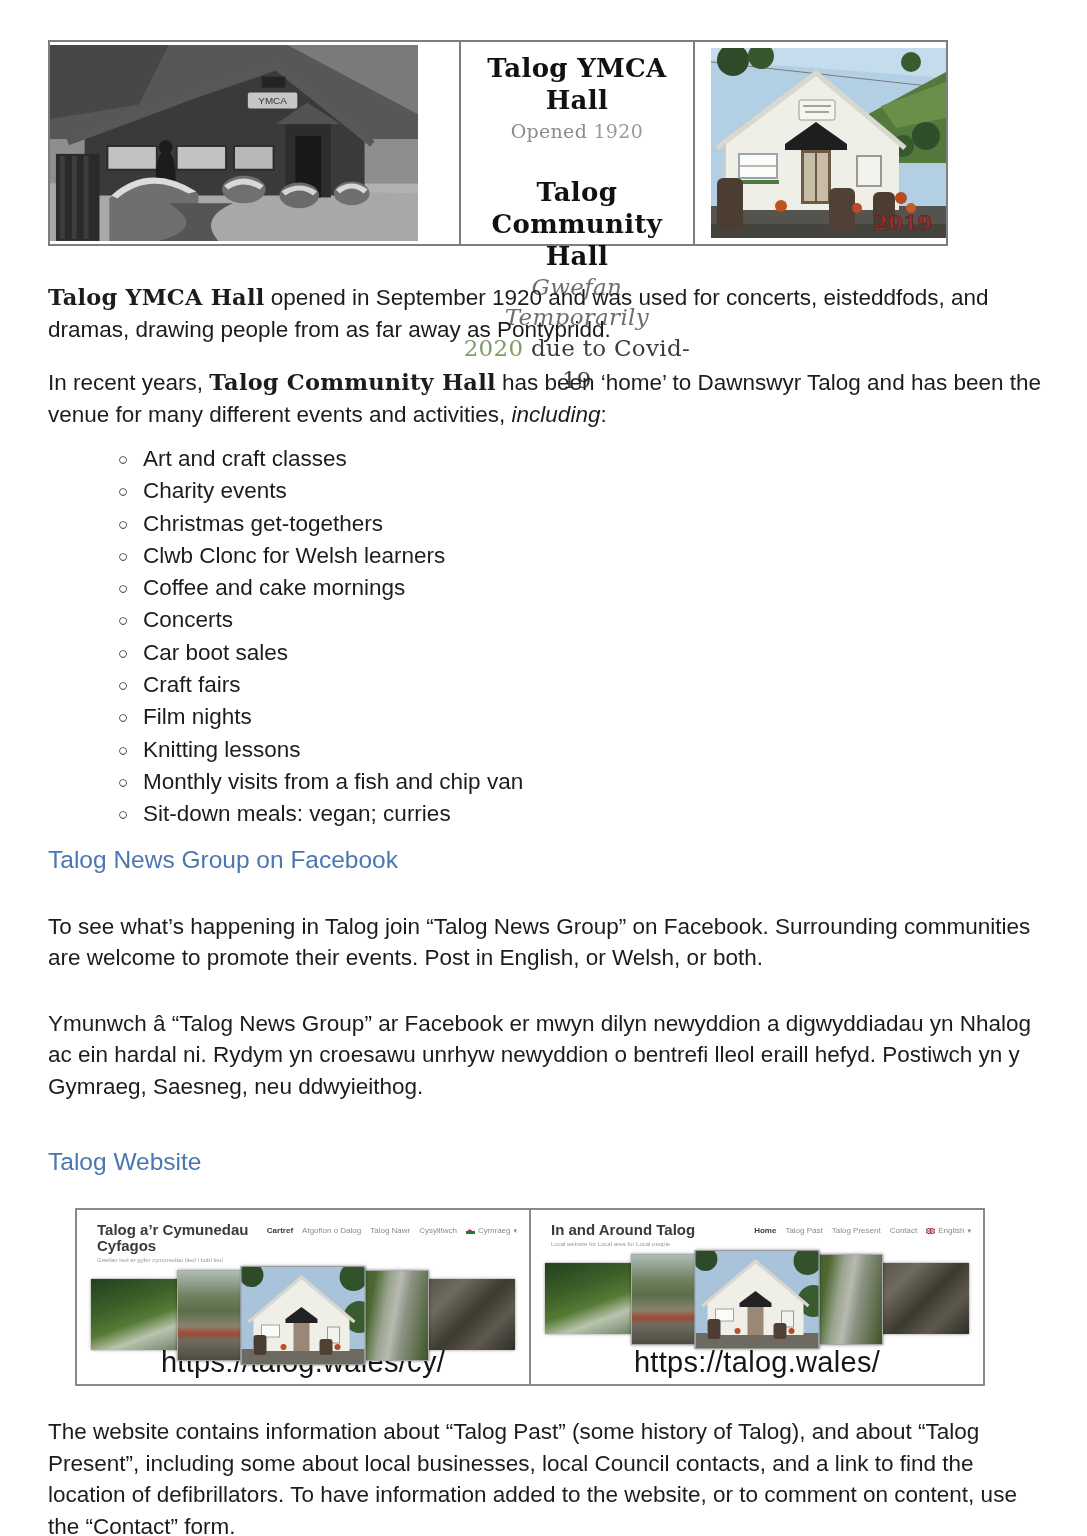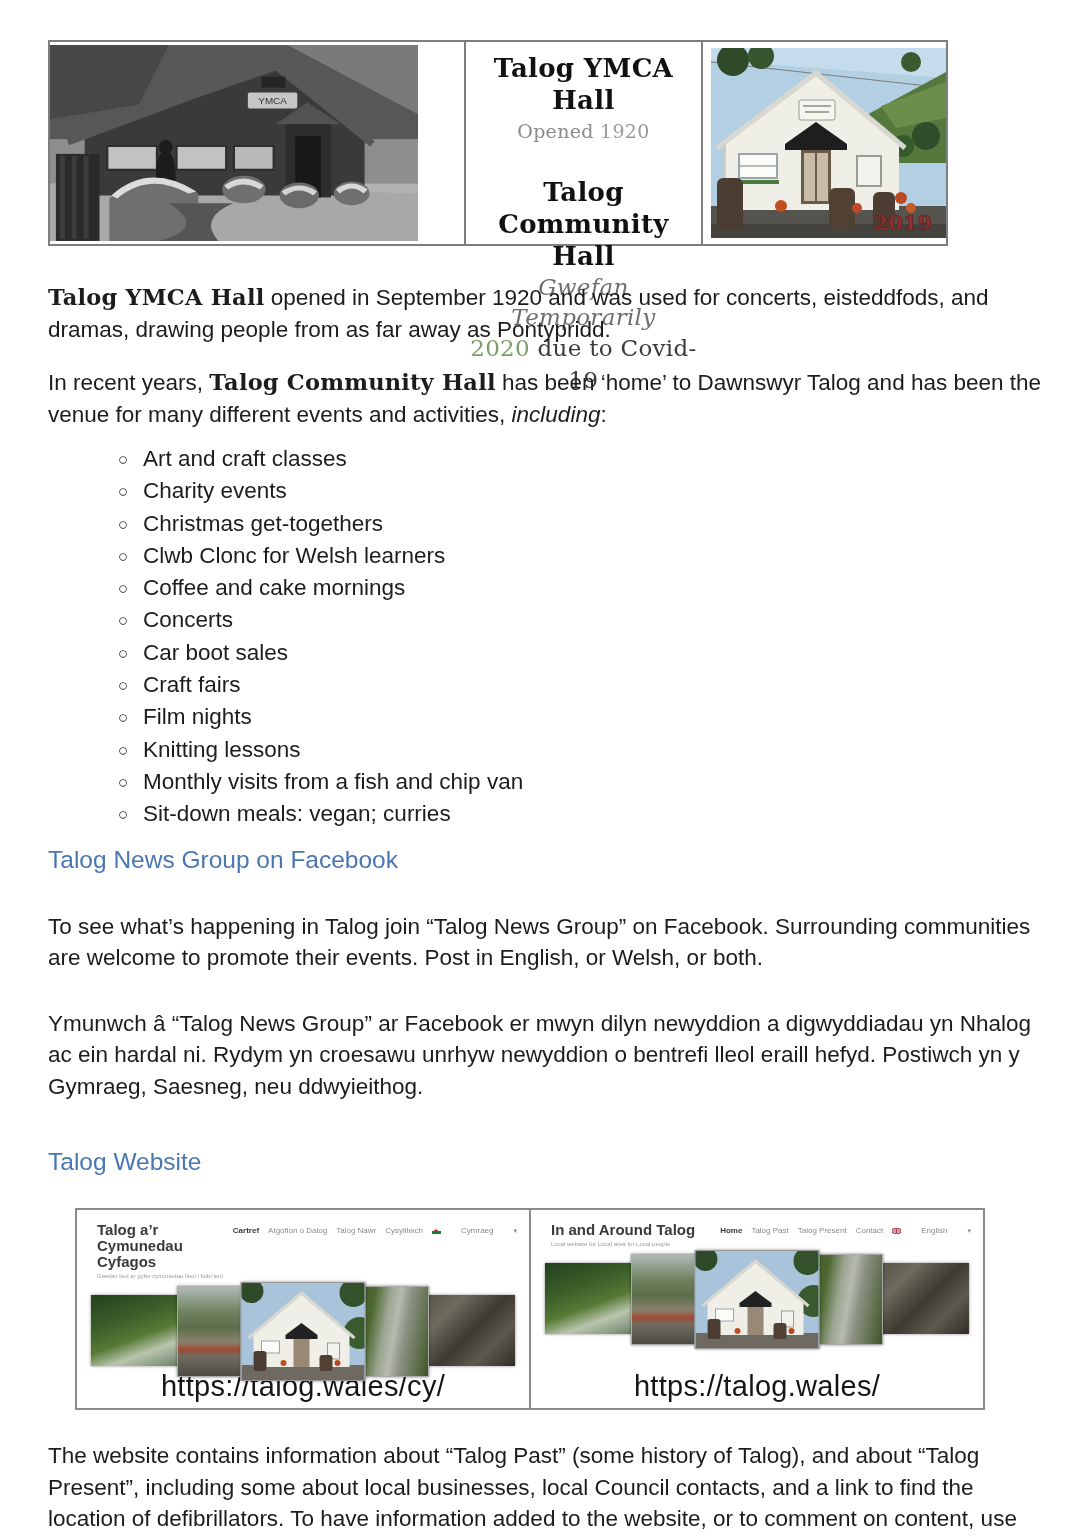--- a/index.html
+++ b/index.html
@@ -4,52 +4,52 @@
 <style>
   html,body{margin:0;padding:0;background:#fff;}
   .page{position:relative;width:1087px;height:1536px;background:#fff;overflow:hidden;
         font-family:"Liberation Sans",sans-serif;color:#1c1c1c;}
   
   .hdr-table{margin:40px 0 0 48px;width:900px;height:206px;display:flex;
              border:2px solid #7e7e7e;box-sizing:border-box;background:#fff;}
   .hdr-cell{box-sizing:border-box;height:100%;}
   .hdr-cell.photo-left{width:442px;border-right:2px solid #7e7e7e;overflow:hidden;}
   .hdr-cell.center{width:252px;border-right:2px solid #7e7e7e;text-align:center;padding-top:10px;}
-  .hdr-cell.photo-right{flex:1;display:flex;align-items:center;padding-left:8px;}
+  .hdr-cell.photo-right{flex:1;display:flex;align-items:center;padding-left:16px;}
   .deco{font-family:"DejaVu Serif",serif;letter-spacing:.3px;}
   .hall-title{font-size:26px;font-weight:bold;color:#111;line-height:32px;}
   .hall-sub{font-size:19px;color:#8b8b8b;line-height:30px;}
   .hall-sub .yr{color:#9a9a9a;}
   .spacer-line{height:30px;}
   .closed-line{font-size:23px;font-style:italic;color:#6e6e6e;line-height:30px;}
   .covid-line{font-size:23px;color:#3a3a3a;line-height:32px;}
   .covid-line .green{color:#7d9e66;}
   
   .para{margin:0 45px 0 48px;font-size:22.5px;line-height:31.5px;color:#1c1c1c;}
   .p1{margin-top:36px;} .p2{margin-top:22px;}
   .deco-inline{font-family:"DejaVu Serif",serif;font-weight:bold;letter-spacing:.2px;}
   .ital{font-style:italic;}
   ul.acts{list-style:none;margin:13px 0 0 0;padding:0 0 0 118px;}
   ul.acts li{font-size:22.5px;line-height:31.3px;color:#1c1c1c;}
   ul.acts li::before{content:"○";display:inline-block;width:25px;font-size:17px;color:#2a2a2a;vertical-align:1px;}
   .link-head{margin:15px 45px 0 48px;font-size:24.5px;font-weight:400;color:#4a76b2;}
   .p3{margin-top:37px;} .p4{margin-top:34px;}
   .link-head.second{margin-top:46px;}
   
-  .shots{margin:32px 0 0 75px;width:910px;height:202px;display:flex;
+  .shots{margin:32px 0 0 75px;width:910px;height:178px;display:flex;
          border:2px solid #8a8a8a;box-sizing:border-box;background:#fff;}
   .shot-cell{flex:1;box-sizing:border-box;position:relative;overflow:hidden;}
   .shot-cell.first{border-right:2px solid #8a8a8a;}
   .site-header{display:flex;justify-content:space-between;align-items:flex-start;padding:12px 12px 0 20px;}
   .site-title{font-size:15px;font-weight:bold;color:#3a3a3a;line-height:16px;}
   .site-sub{font-size:6px;color:#9a9a9a;margin-top:3px;}
   .site-nav{display:flex;align-items:center;gap:9px;margin-top:4px;}
   .site-nav .nav-item{font-size:8px;color:#8a8a8a;white-space:nowrap;}
   .site-nav .nav-item.active{color:#3a3a3a;font-weight:bold;}
-  .lang-wrap{display:flex;align-items:center;gap:20px;}
+  .lang-wrap{display:flex;align-items:center;gap:3px;}
   .flag{width:9px;height:6px;display:inline-block;}
   .caret{font-size:7px;color:#8a8a8a;}
   .collage{position:relative;height:97px;margin:3px 8px 0 8px;}
   .cphoto{position:absolute;box-shadow:0 0 3px rgba(0,0,0,.45);}
   .cp-forest{left:6px;top:13px;width:101px;height:71px;z-index:1;
     background:linear-gradient(160deg,#24401e 0%,#3d6129 35%,#567a35 55%,#b9c4ad 72%,#8fa08a 85%,#5c7350 100%);}
   .cp-road{left:92px;top:4px;width:93px;height:89px;z-index:2;border:1px solid #aaa;
     background:linear-gradient(180deg,#aebcb8 0%,#70815f 28%,#5b6e4a 45%,#89826e 62%,#a04a34 70%,#6f6b5f 78%,#4e4b43 100%);}
   .cp-lane{right:92px;top:4px;width:93px;height:89px;z-index:2;border:1px solid #aaa;
     background:linear-gradient(100deg,#32491f 0%,#4e6832 38%,#9aa58f 52%,#b7bab0 62%,#8c9283 72%,#3f5526 100%);}

